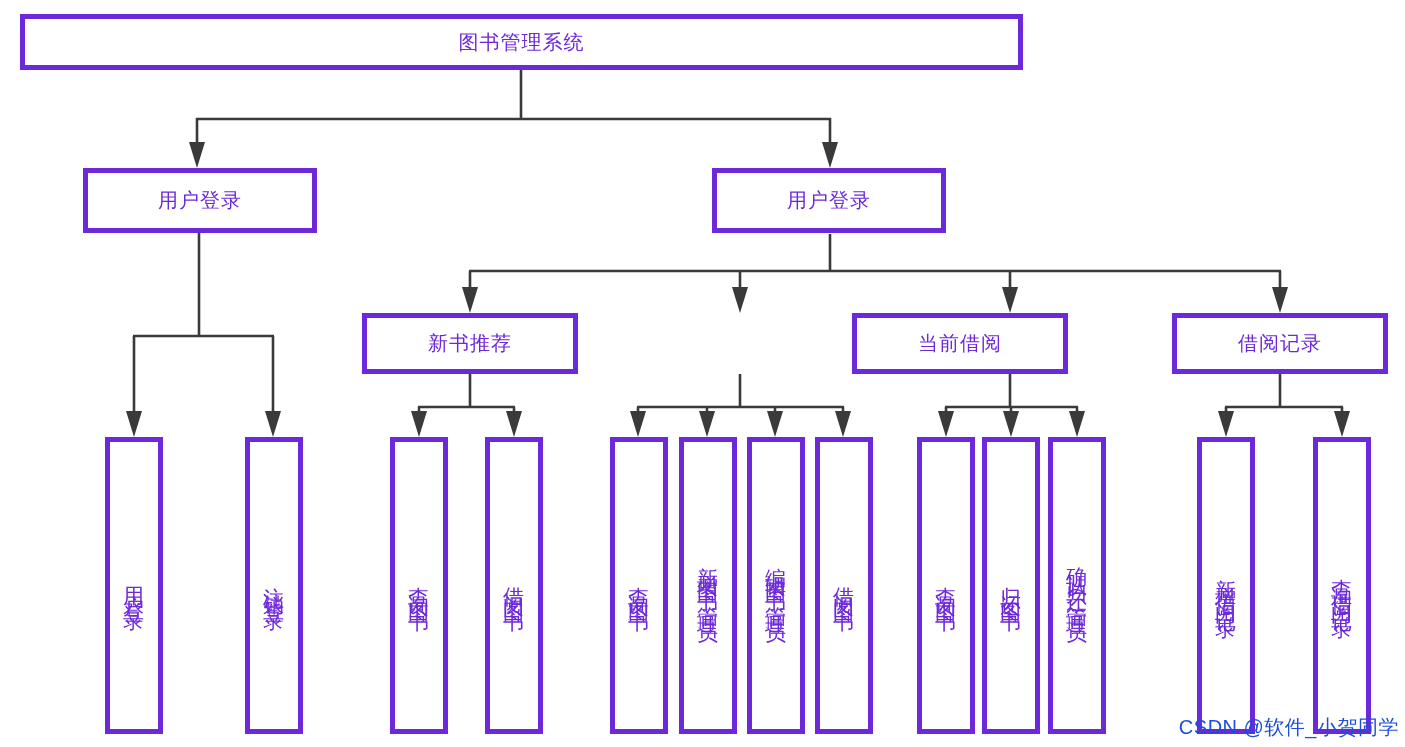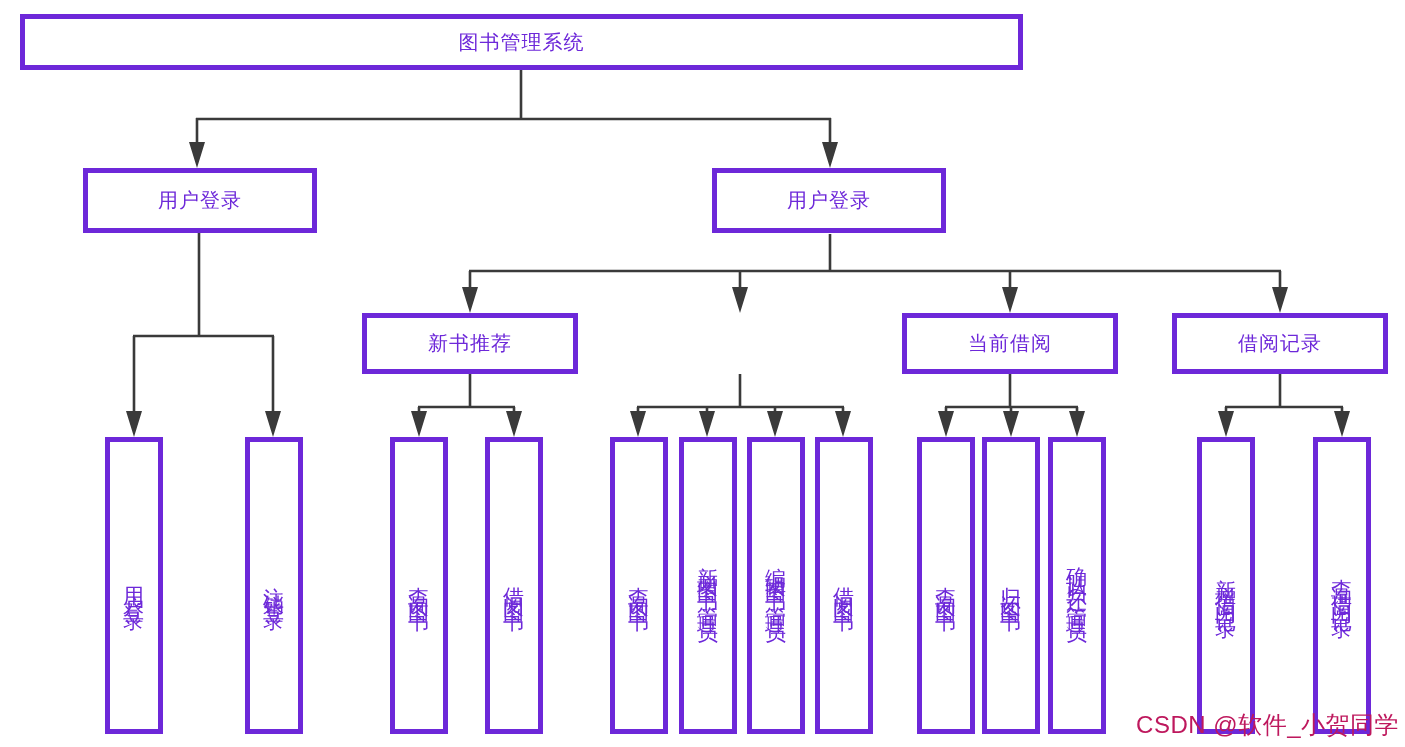--- a/index.html
+++ b/index.html
@@ -46,41 +46,41 @@
     width: 58px;
     height: 297px;
   }
   .root-box   { left: 20px;  top: 14px;  width: 1003px; height: 56px; }
   .l2-box     { height: 65px; top: 168px; width: 234px; }
   .l2-a       { left: 83px; }
   .l2-b       { left: 712px; }
   .l3-box     { height: 61px; top: 313px; width: 216px; }
   .l3-a       { left: 362px; text-align: center; }
   .l3-b       { left: 632px; }
-  .l3-c       { left: 902px; }
+  .l3-c       { left: 852px; }
   .l3-d       { left: 1172px; }
   .lf-1a { left: 105px; }
   .lf-1b { left: 245px; }
   .lf-2a { left: 390px; }
   .lf-2b { left: 485px; }
   .lf-3a { left: 610px; }
   .lf-3b { left: 679px; }
   .lf-3c { left: 747px; }
   .lf-3d { left: 815px; }
   .lf-4a { left: 917px; }
   .lf-4b { left: 982px; }
   .lf-4c { left: 1048px; }
   .lf-5a { left: 1197px; }
   .lf-5b { left: 1313px; }
   .watermark {
     position: absolute;
     right: 6px;
     bottom: 6px;
-    color: #be185d;
-    font-size: 24px;
+    color: #1d4ed8;
+    font-size: 20px;
     letter-spacing: 0.5px;
     z-index: 3;
     white-space: nowrap;
   }
 </style>
 </head>
 <body>
 
 <div class="stage">
 

